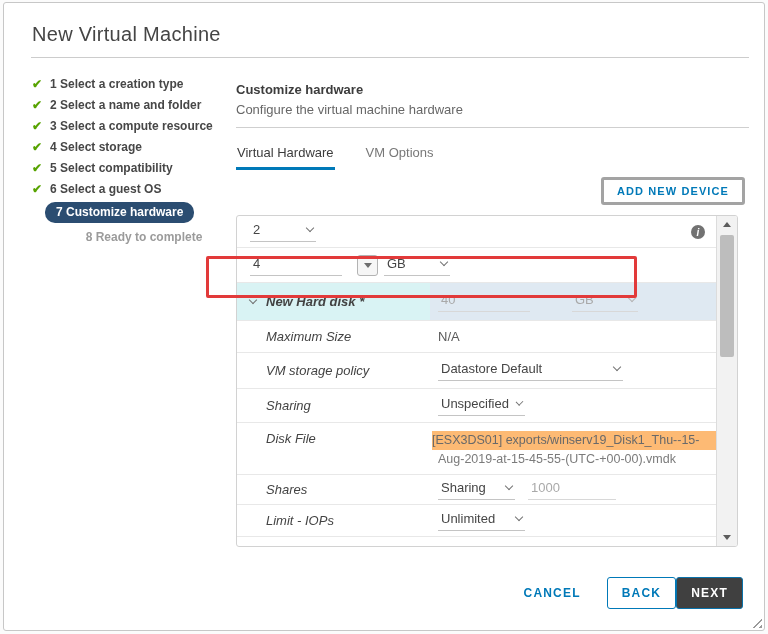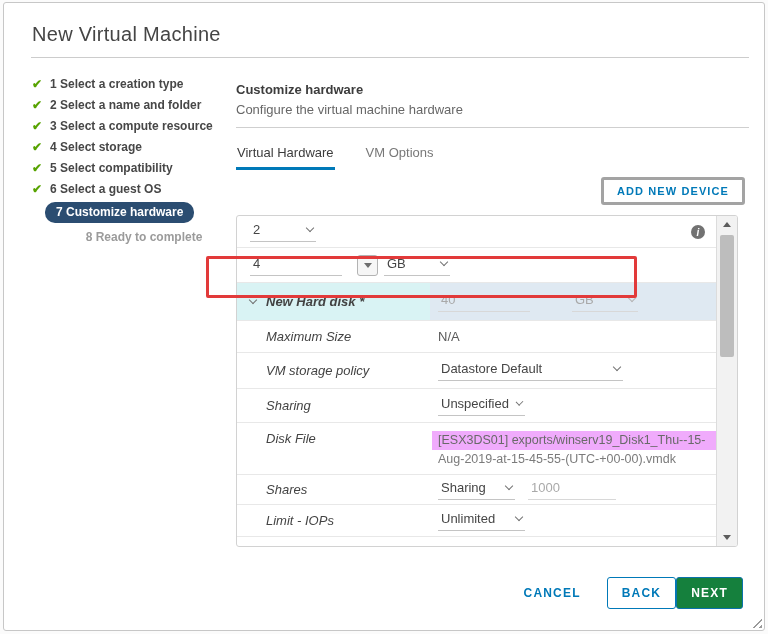--- a/index.html
+++ b/index.html
@@ -79,42 +79,42 @@
   .stepper { width:21px; height:21px; border:1px solid #b3b3b3; border-radius:3px; background:#f6f6f6;
              display:flex; align-items:center; justify-content:center; cursor:pointer; }
   .tri-dn { width:0; height:0; border-left:4px solid transparent; border-right:4px solid transparent;
             border-top:5px solid #6e6e6e; }
 
   .info-badge { position:absolute; right:11px; top:9px; width:14px; height:14px; border-radius:50%;
                 background:#727272; color:#fff; font-size:10px; font-weight:700; font-style:italic;
                 display:flex; align-items:center; justify-content:center; cursor:pointer; }
 
   .file-val { font-size:12.5px; color:#7b7b7b; line-height:19px; }
-  .hl-yellow { display:inline-block; background:#f0abfc; color:#6b6b00; padding:0 6px; margin-left:-6px;
+  .hl-yellow { display:inline-block; background:#fdba74; color:#6b6b00; padding:0 0; margin-left:-6px;
                width:292px; white-space:nowrap; color:#696969; }
 
   
   .sbar { position:absolute; top:0; right:0; bottom:0; width:21px; background:#f2f2f2; border-left:1px solid #dcdcdc; }
   .sbtn { position:absolute; left:0; width:20px; height:17px; display:flex; align-items:center; justify-content:center; cursor:pointer; }
   .sbtn.up{top:0} .sbtn.down{bottom:0}
   .tri-up-s { width:0;height:0;border-left:4px solid transparent;border-right:4px solid transparent;border-bottom:5px solid #5c5c5c; }
   .tri-dn-s { width:0;height:0;border-left:4px solid transparent;border-right:4px solid transparent;border-top:5px solid #5c5c5c; }
   .sthumb { position:absolute; left:3px; width:14px; top:19px; height:122px; background:#bdbdbd; border-radius:2px; cursor:grab; }
 
   
   .red-box { position:absolute; left:202px; top:253px; width:431px; height:42px;
              border:3px solid #e23a3a; border-radius:2px; pointer-events:none; z-index:5; }
 
   
   .compat { width:502px; margin-top:16px; text-align:right; font-size:12.5px; color:#646464; }
   .footer-btns { position:absolute; right:21px; bottom:21px; display:flex; align-items:center; }
   .btn-link { color:#0079b8; font-size:12px; font-weight:700; letter-spacing:1.2px; cursor:pointer; margin-right:26px; background:none; border:none; font-family:"Liberation Sans",sans-serif; }
   .btn-back { color:#0079b8; background:#fff; border:1px solid #0079b8; border-radius:3px;
               font-size:12px; font-weight:700; letter-spacing:1.2px; padding:8px 14px; cursor:pointer; font-family:"Liberation Sans",sans-serif; }
-  .btn-next { color:#fff; background:#15803d; border:1px solid #0a72aa; border-radius:3px;
+  .btn-next { color:#fff; background:#404040; border:1px solid #0a72aa; border-radius:3px;
               font-size:12px; font-weight:700; letter-spacing:1.2px; padding:8px 14px; cursor:pointer; font-family:"Liberation Sans",sans-serif; }
   .resize-handle { position:absolute; right:2px; bottom:2px; width:10px; height:10px;
     background:repeating-linear-gradient(135deg, transparent 0 3px, #9a9a9a 3px 4.5px); 
     clip-path:polygon(100% 0, 100% 100%, 0 100%); cursor:nwse-resize; }
 </style>
 </head>
 <body>
 
 <div class="dialog">
 

